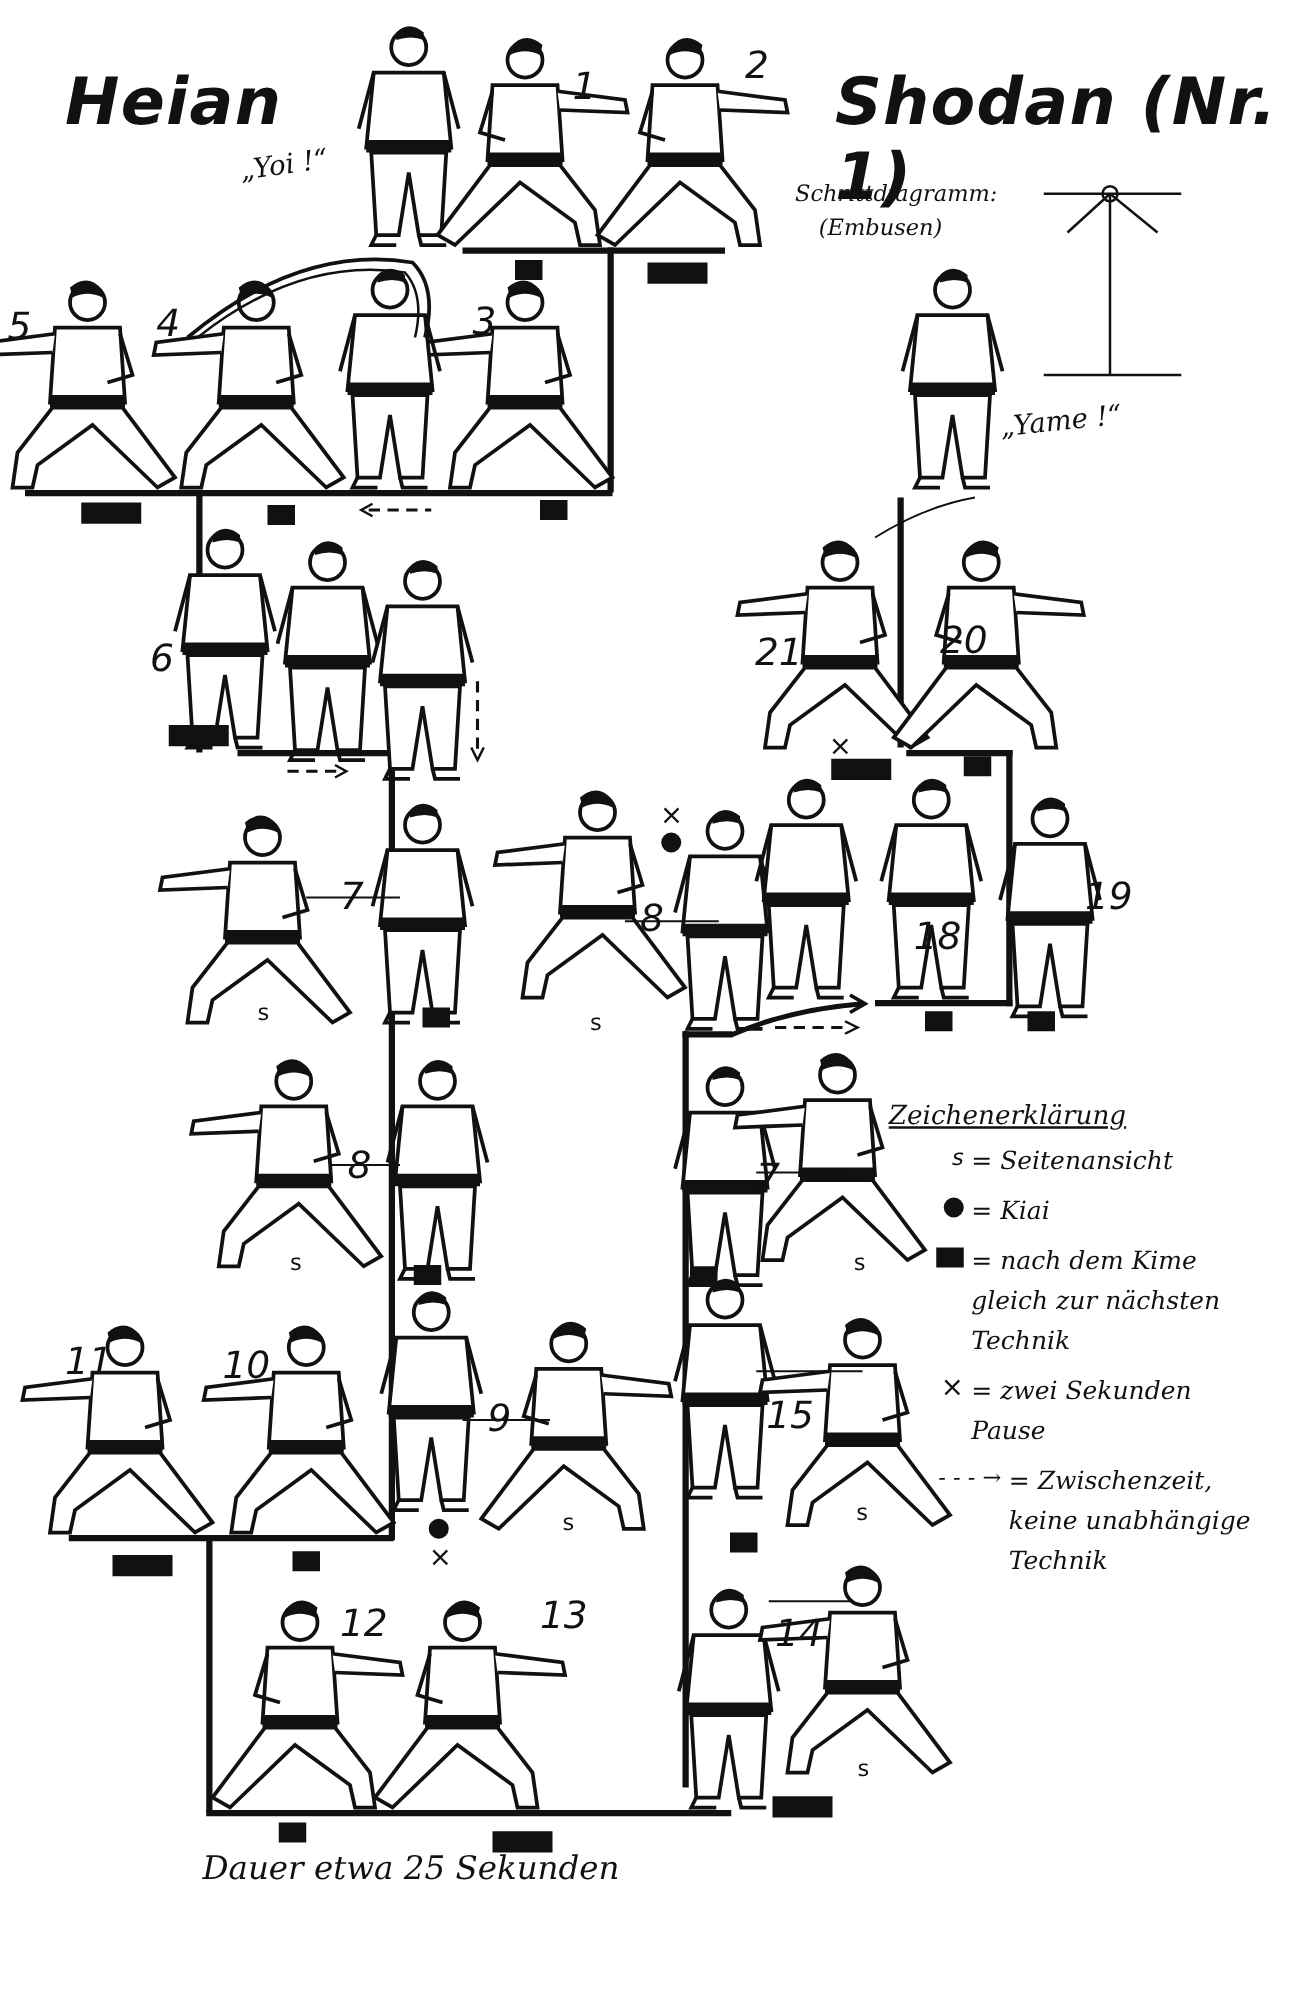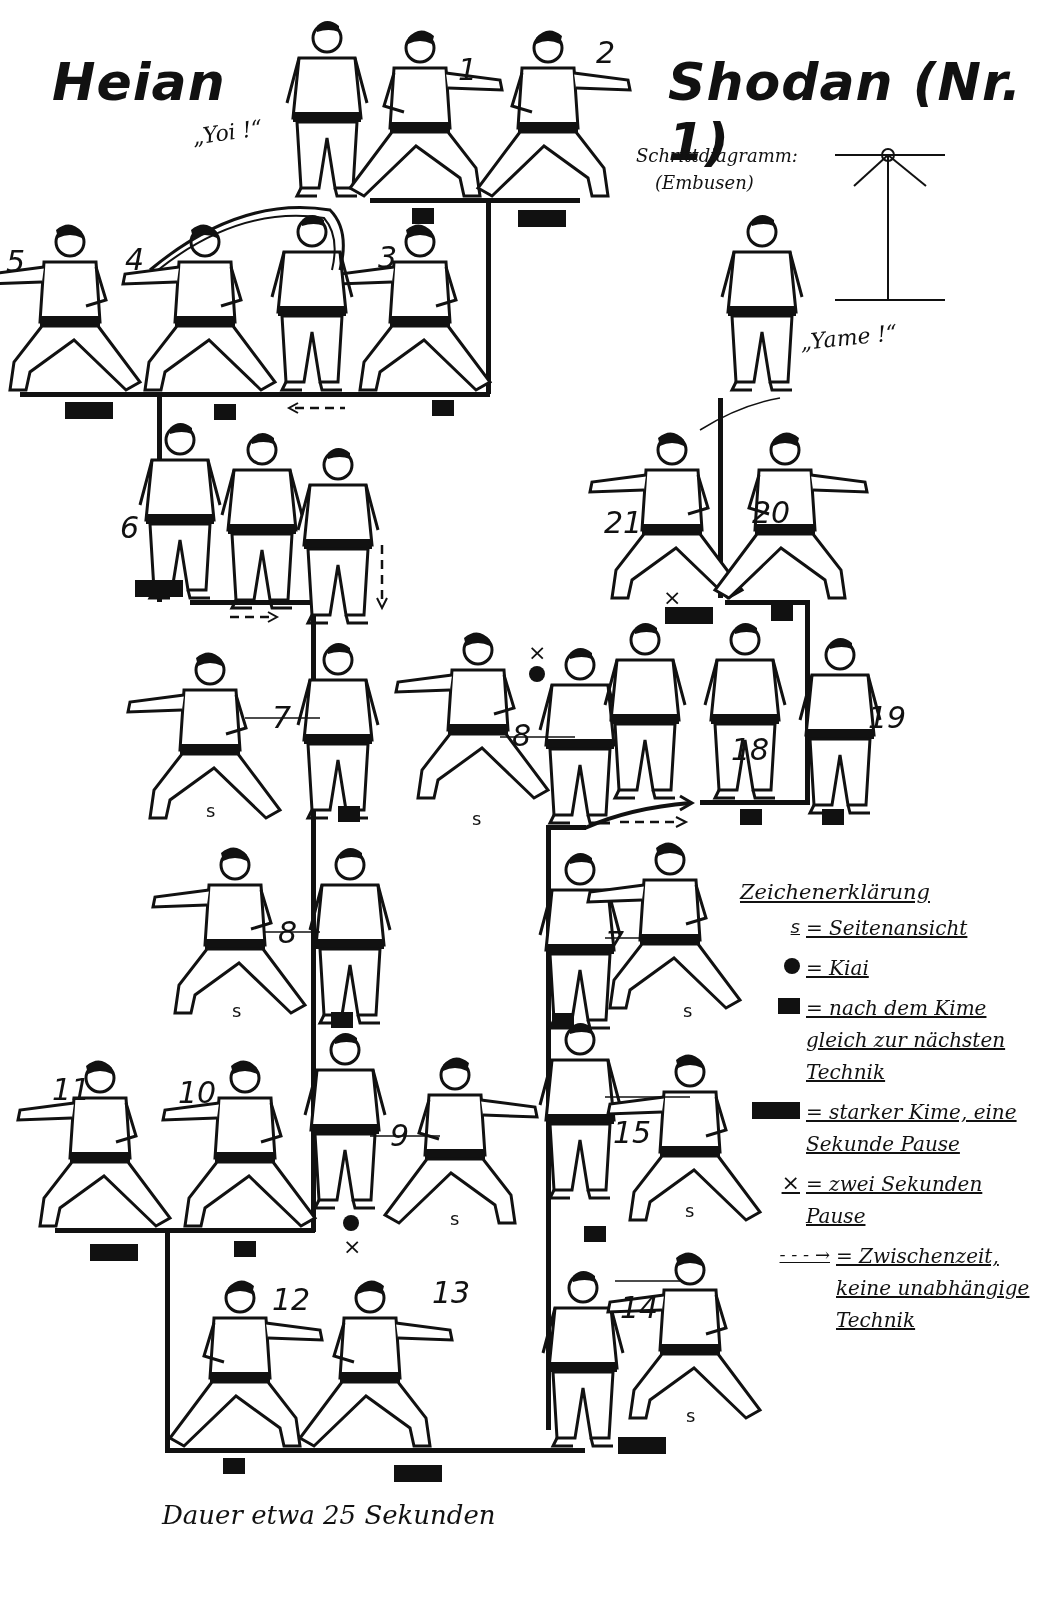--- a/index.html
+++ b/index.html
@@ -11,21 +11,21 @@
     .hand { font-family: "DejaVu Serif", serif; font-style: italic; color: #111; }
     .num { font-family: "DejaVu Sans", sans-serif; font-style: italic; font-size: 30px; color: #111; }
     .s-mark { font-family: "DejaVu Sans", sans-serif; font-size: 18px; color: #111; }
     .x-mark { font-family: "DejaVu Sans", sans-serif; font-size: 22px; color: #111; }
     .bar-long { width: 48px; height: 17px; background: #111; }
     .bar-short { width: 22px; height: 16px; background: #111; }
     .line-h { height: 5px; background: #111; }
     .line-v { width: 5px; background: #111; }
     .dot { width: 16px; height: 16px; border-radius: 50%; background: #111; }
     svg.fig { position: absolute; overflow: visible; }
-    .legend { left: 740px; top: 880px; width: 300px; text-decoration: underline; }
+    .legend { left: 711px; top: 880px; width: 300px; }
     .legend-title { font-size: 21px; text-decoration: underline; }
     .legend-row { display: flex; align-items: flex-start; margin-top: 8px; font-size: 20px; }
     .legend-sym { width: 60px; display: flex; justify-content: flex-end; align-items: center; padding-right: 6px; height: 28px; }
     .legend-text { flex: 1; line-height: 32px; }
     .embusen { left: 830px; top: 140px; }
   </style>
 </head>
 <body>
 
 <div class="abs title" style="left:52px; top:52px;text-align:center;">Heian</div>
@@ -222,31 +222,25 @@
     <div class="legend-text">= Kiai</div>
   </div>
   <div class="legend-row">
     <div class="legend-sym">
         <span class="bar-short" style="display:inline-block;"></span>
       </div>
     <div class="legend-text">= nach dem Kime gleich zur nächsten Technik</div>
   </div>
   <div class="legend-row">
     <div class="legend-sym">
-        <span class="bar-long" style="display:inline-block;"></span>
-      </div>
-    <div class="legend-text">= starker Kime, eine Sekunde Pause</div>
-  </div>
-  <div class="legend-row">
-    <div class="legend-sym">
         <span class="x-mark">×</span>
       </div>
     <div class="legend-text">= zwei Sekunden Pause</div>
   </div>
   <div class="legend-row">
     <div class="legend-sym" style="width:90px;">
         <span style="font-size:18px;">- - - →</span>
       </div>
     <div class="legend-text">= Zwischenzeit, keine unabhängige Technik</div>
   </div>
 </div>
 
-<div class="abs hand" style="left:162px; top:1480px; font-size:26px;margin-top:20px;">Dauer etwa 25 Sekunden</div>
+<div class="abs hand" style="left:162px; top:1480px; font-size:26px;">Dauer etwa 25 Sekunden</div>
 
 </body></html>

